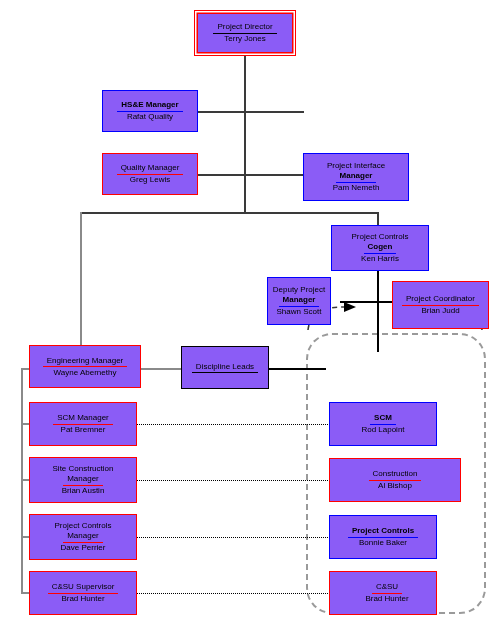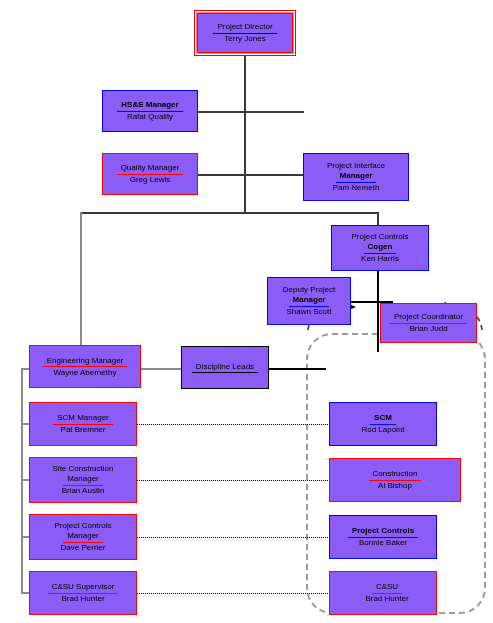--- a/index.html
+++ b/index.html
@@ -156,27 +156,27 @@
     <div class="title underline">Manager</div>
     <div class="name">Pam Nemeth</div>
   </div>
 
   <div class="node blue" style="left:331px; top:225px; width:98px; height:46px;">
     <div class="title">Project Controls</div>
     <div class="title underline">Cogen</div>
     <div class="name">Ken Harris</div>
   </div>
 
-  <div class="node blue" style="left:267px; top:277px; width:84px; height:48px;">
+  <div class="node blue" style="left:267px; top:277px; width:64px; height:48px;">
     <div class="title">Deputy Project</div>
     <div class="title underline">Manager</div>
     <div class="name">Shawn Scott</div>
   </div>
 
-  <div class="node red" style="left:380px; top:281px; width:97px; height:40px;margin-top:22px;">
+  <div class="node red" style="left:392px; top:281px; width:97px; height:48px;">
     <div class="title underline">Project Coordinator</div>
     <div class="name">Brian Judd</div>
   </div>
 
   <div class="node red" style="left:29px; top:345px; width:112px; height:43px;">
     <div class="title underline">Engineering Manager</div>
     <div class="name">Wayne Abernethy</div>
   </div>
 
   <div class="node black" style="left:181px; top:346px; width:88px; height:43px;">

